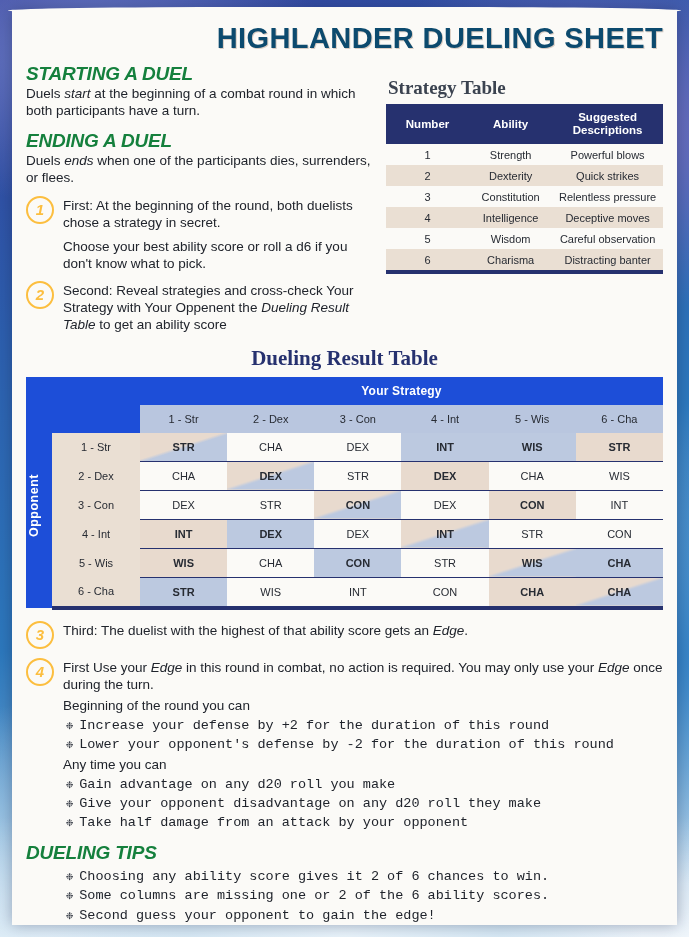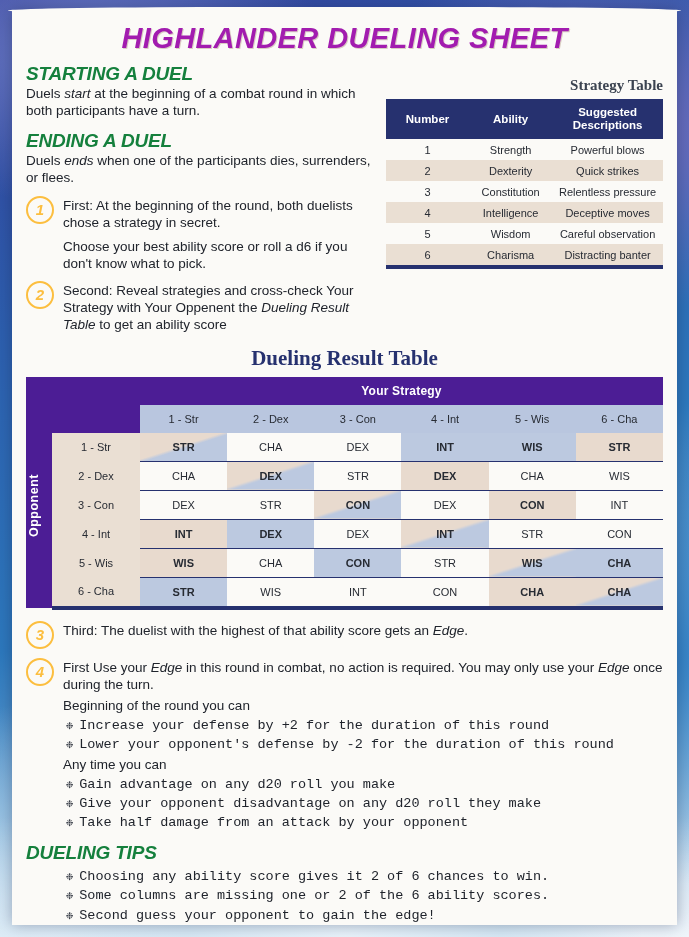--- a/index.html
+++ b/index.html
@@ -24,36 +24,36 @@
   .sheet{
     position:absolute;left:12px;top:10px;width:665px;height:915px;
     background:#fbfaf7;
     box-shadow:0 0 14px rgba(20,30,70,.35);
   }
   .sheet:before{content:"";position:absolute;left:-4px;top:-3px;right:-4px;height:7px;
     background:#fbfaf7;border-radius:50%/70%;}
   .inner{position:absolute;inset:0;padding:0 14px;box-sizing:border-box;}
 
   h1.title{
-    margin:12px 0 4px;text-align:center;
-    font-size:29px;font-weight:bold;font-style:italic;
-    letter-spacing:.4px;color:#a21caf;
+    margin:12px 0 4px;text-align:right;
+    font-size:29px;font-weight:bold;
+    letter-spacing:.4px;color:#0c4a6e;
     text-shadow:1px 1px 0 rgba(120,70,40,.25);
   }
   .sec-head{
     font-size:19px;font-weight:bold;font-style:italic;color:#15803d;
     letter-spacing:-.2px;margin:4px 0 1px;
   }
   .body-txt{font-size:13.5px;color:#20242c;line-height:1.25;}
   .cols{display:flex;gap:8px;}
   .colL{width:352px;flex:none;}
   .colR{flex:1;padding-top:18px;}
 
   
-  .st-title{font-family:"Liberation Serif",serif;font-size:15px;font-weight:bold;color:#3b4350;margin:0 0 5px 2px;text-align:right;}
+  .st-title{font-family:"Liberation Serif",serif;font-size:19px;font-weight:bold;color:#3b4350;margin:0 0 5px 2px;}
   table{border-collapse:collapse;width:100%;}
   .strategy th{
     background:#26316f;color:#fff;font-size:11.5px;font-weight:bold;
     padding:7px 2px;line-height:1.15;
   }
   .strategy td{font-size:11px;color:#272b33;text-align:center;padding:4.5px 2px;}
   .strategy tr.alt td{background:#eadfd3;}
   .strategy tr.last td{border-bottom:4px solid #26316f;}
 
   
@@ -66,21 +66,21 @@
     margin-right:9px;box-sizing:border-box;
   }
   .step .txt{font-size:13.5px;color:#20242c;line-height:1.26;padding-top:1px;}
   .indent{margin:7px 0 0 37px;font-size:13.5px;color:#20242c;line-height:1.26;}
 
   
   .drt-title{text-align:center;font-family:"Liberation Serif",serif;
     font-size:21px;font-weight:bold;color:#26316f;margin:13px 0 6px;}
   .drt{border-collapse:collapse;width:100%;table-layout:fixed;}
   .drt td,.drt th{font-size:11px;text-align:center;height:26px;color:#272b33;}
-  .drt .navy{background:#4c1d95;color:#fff;font-weight:bold;}
+  .drt .navy{background:#1d4ed8;color:#fff;font-weight:bold;}
   .drt .ystrat{font-size:12px;letter-spacing:.2px;}
   .drt .chead{background:#b9c6df;color:#272b33;font-weight:normal;font-size:11px;}
   .drt .rhead{background:#eadfd3;font-size:11px;}
   .drt .opplbl{color:#fff;font-weight:bold;font-size:12.5px;
     writing-mode:vertical-rl;transform:rotate(180deg);letter-spacing:.5px;}
   .drt .cell{background:#fbfaf7;border-bottom:1.5px solid #26316f;}
   .drt .cell.b{background:#bcc9e0;font-weight:bold;}
   .drt .cell.t{background:#e8dace;font-weight:bold;}
   .drt .cell.d{font-weight:bold;
     background:linear-gradient(to bottom right,#e8dace 0%,#e8dace 47%,#bcc9e0 53%,#bcc9e0 100%);}

